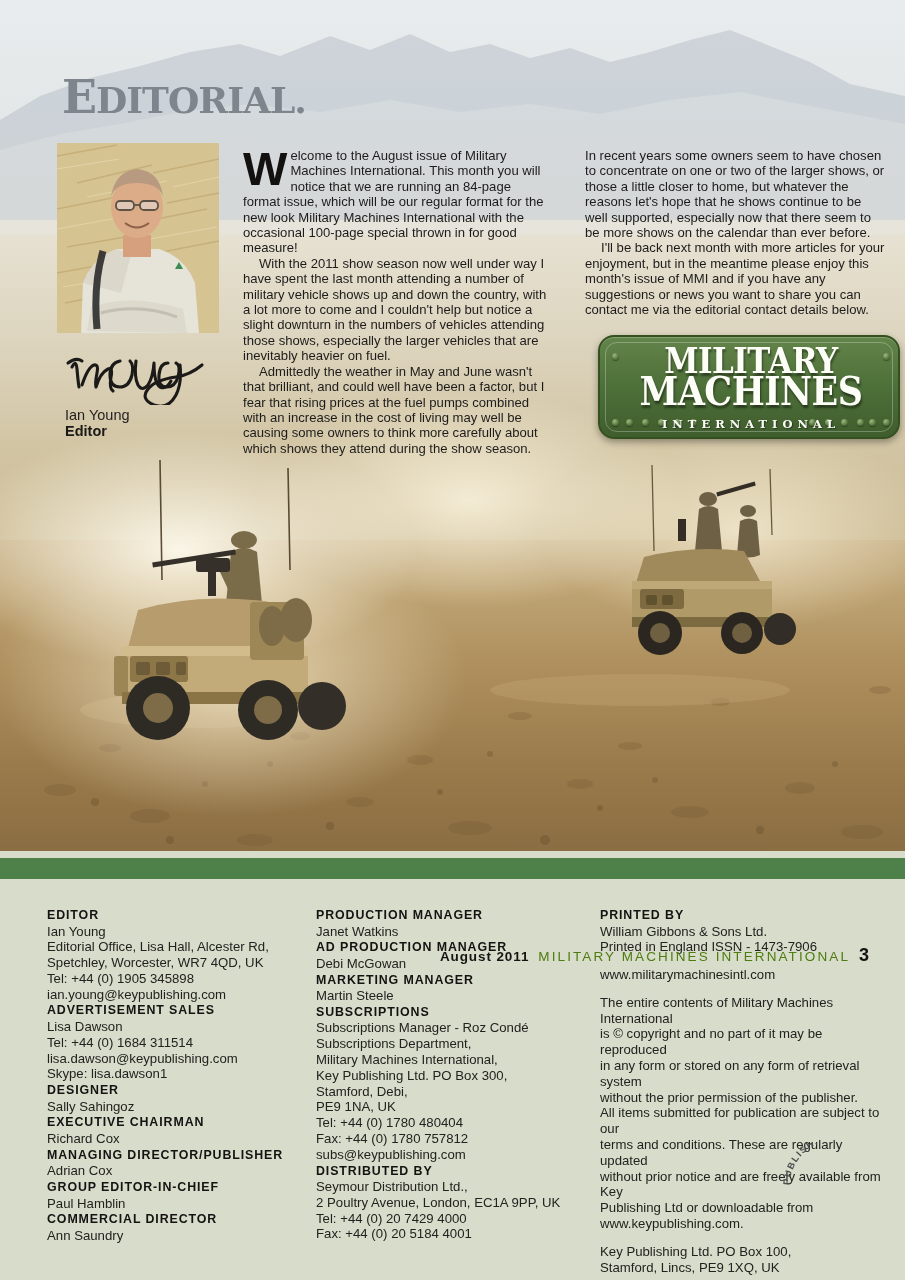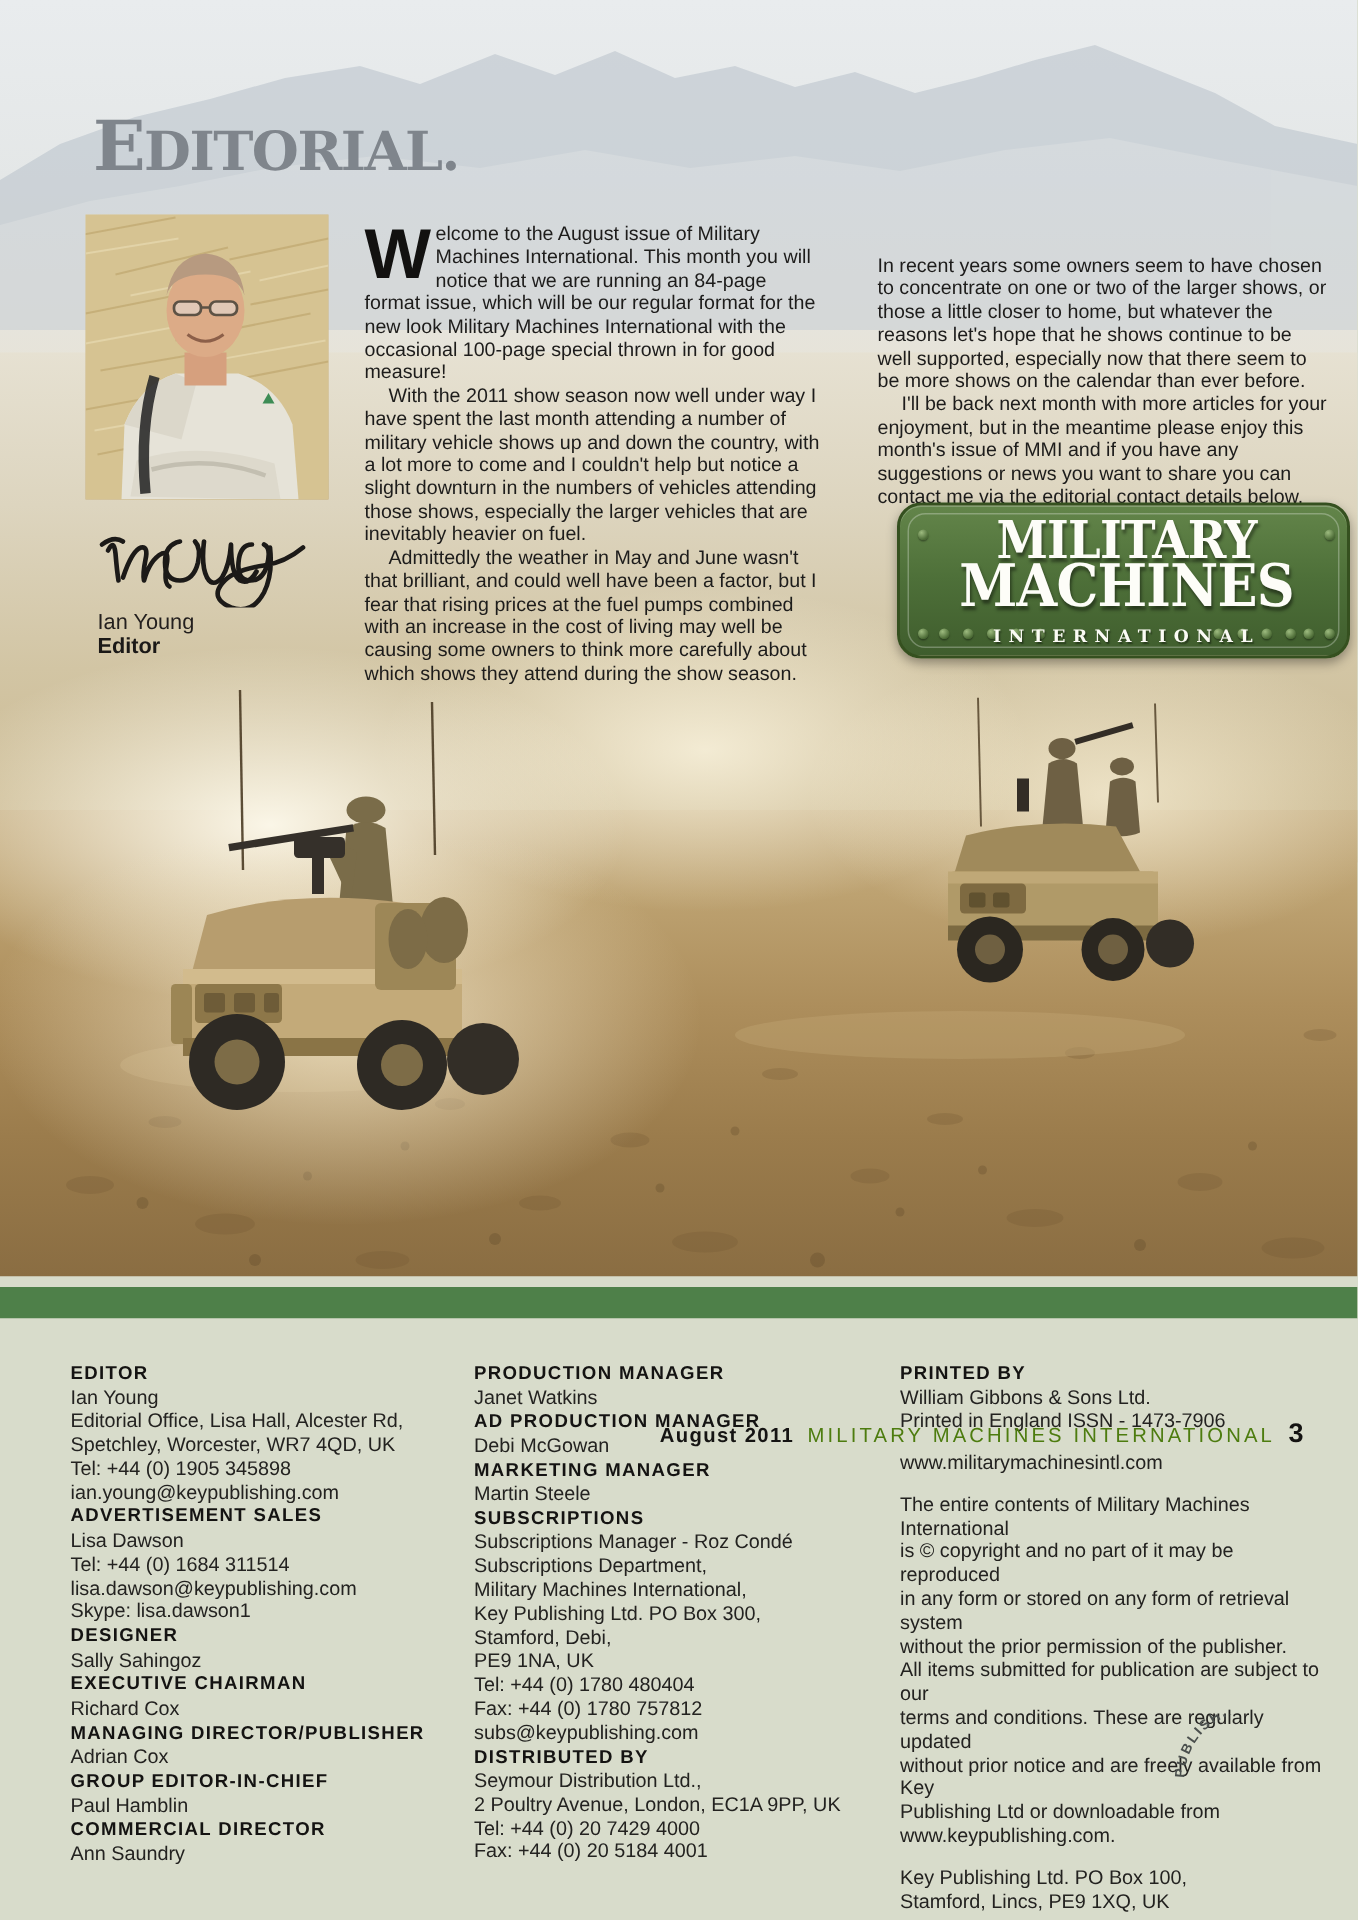--- a/index.html
+++ b/index.html
@@ -88,21 +88,21 @@
   .col {
     position:absolute;
     font-size:13.1px;
     line-height:15.4px;
     color:#1d1c1b;
     text-align:left;
   }
   .col p { margin:0; }
   .col p + p { text-indent:16px; }
   #col-left  { left:243px; top:148px; width:307px; }
-  #col-right { left:585px; top:148px; width:300px;margin-top:21px; }
+  #col-right { left:585px; top:148px; width:300px; }
 
   .dropcap {
     float:left;
     font-size:47px;
     line-height:38px;
     font-weight:700;
     padding:2px 3px 0 0;
     color:#121110;
     font-family:"Liberation Sans", sans-serif;
   }

